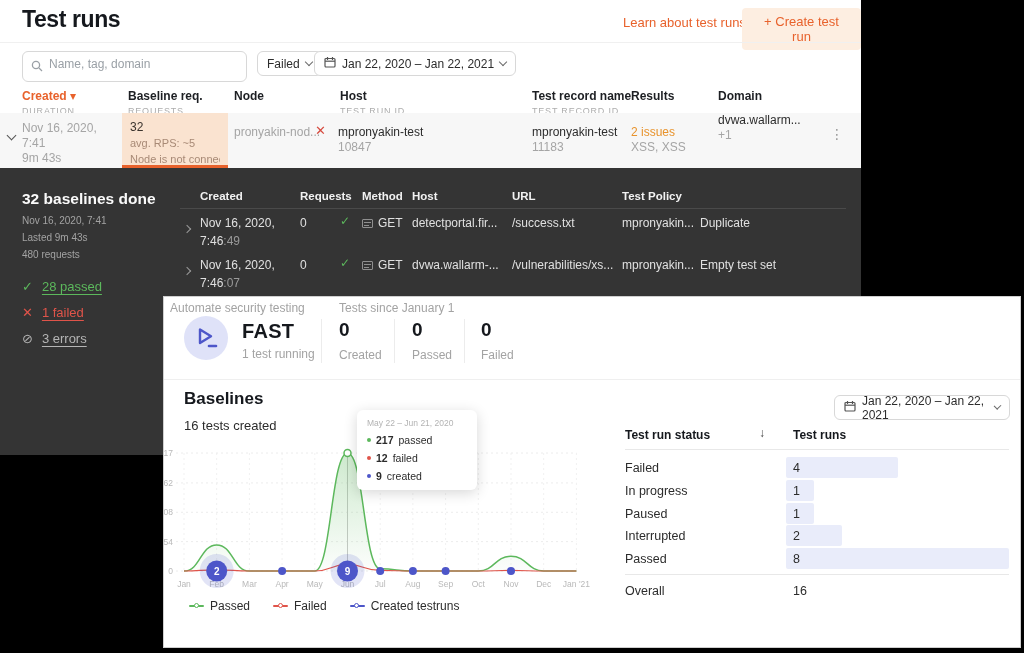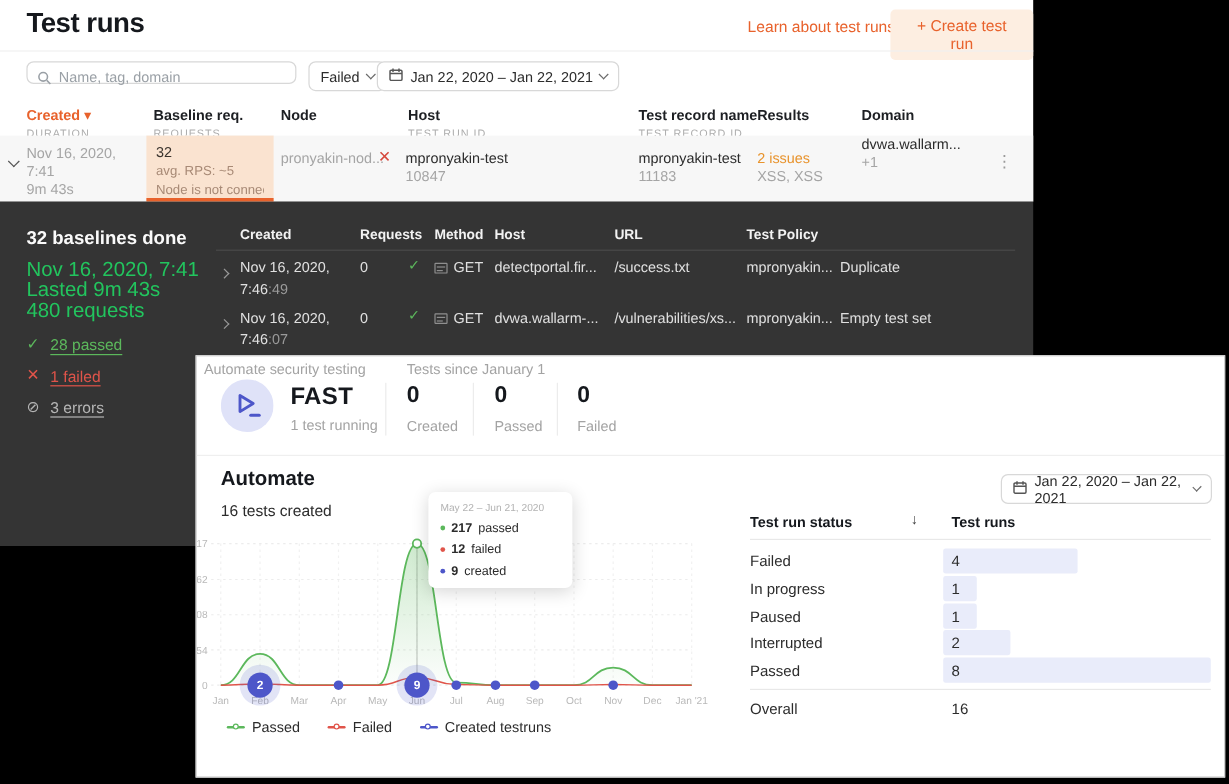--- a/index.html
+++ b/index.html
@@ -11,21 +11,21 @@
   }
   .abs { position: absolute; }
 
   
   #panel-top { left: 0; top: 0; width: 861px; height: 168px; background: #fff; }
   .tp-title { left: 22px; top: 6px; font-size: 23px; font-weight: 800; color: #15181d; letter-spacing: -0.4px; }
   .tp-learn { left: 623px; top: 15px; font-size: 13px; color: #e8622c; cursor: pointer; }
   .tp-create { left: 742px; top: 8px; background: #fdeee1; color: #e8622c; font-size: 13px;
     padding: 6px 12px; border-radius: 4px; border: none; cursor: pointer; font-family: inherit; }
   .tp-toolbar-line { left: 0; top: 42px; width: 861px; height: 1px; background: #f0f0f0; }
-  .tp-search { left: 22px; top: 51px; width: 225px; height: 19px; border: 1px solid #d8d8d8; border-radius: 6px; background: #fff; }
+  .tp-search { left: 22px; top: 51px; width: 225px; height: 31px; border: 1px solid #d8d8d8; border-radius: 6px; background: #fff; }
   .tp-search input { position: absolute; left: 26px; top: 0; width: 190px; height: 23px; border: none; outline: none;
     font-size: 12px; color: #333; font-family: inherit; background: transparent; }
   .tp-search input::placeholder { color: #9aa0a6; }
   .icon-search { position: absolute; left: 8px; top: 6px; }
   .pill { height: 25px; border: 1px solid #d8d8d8; border-radius: 6px; background: #fff; font-size: 12px; color: #2c2c2c;
     display: flex; align-items: center; gap: 6px; padding: 0 9px; cursor: pointer; }
   .tp-status-filter { left: 257px; top: 51px; }
   .tp-daterange { left: 314px; top: 51px; }
   .caret { width: 6px; height: 6px; border-right: 1.5px solid #6b6b6b; border-bottom: 1.5px solid #6b6b6b;
     transform: rotate(45deg); margin-top: -3px; }
@@ -43,21 +43,21 @@
     transform: rotate(-45deg); display: inline-block; }
   .bl-cell { left: 122px; top: 0; width: 106px; height: 55px; background: #fae3d0; border-bottom: 3px solid #e8622c; padding: 7px 8px; }
   .bl-cell .v { font-size: 12px; color: #3a332d; font-weight: 400; }
   .bl-cell .s { font-size: 11px; color: #a88a76; line-height: 14px; margin-top: 2px; white-space: nowrap; overflow: hidden; }
   .x-icon { color: #d6493d; font-size: 13px; font-weight: 700; }
   .kebab { color: #9a9a9a; font-size: 14px; letter-spacing: 0; cursor: pointer; }
 
   
   #panel-dark { left: 0; top: 168px; width: 861px; height: 287px; background: #343434; }
   .dk-title { left: 22px; top: 22px; font-size: 15.5px; font-weight: 700; color: #fafafa; }
-  .dk-line { left: 22px; font-size: 17px; color: #22c55e; }
+  .dk-line { left: 22px; font-size: 10px; color: #a3a3a3; }
   .dk-link { left: 22px; font-size: 13px; display: flex; align-items: center; gap: 9px; cursor: pointer; }
   .dk-link .lbl { text-decoration: underline; text-underline-offset: 3px; }
   .dk-green { color: #5cb85c; }
   .dk-red { color: #e0544a; }
   .dk-gray { color: #b5b5b5; }
   .dk-th { position: absolute; top: 22px; font-size: 11.5px; font-weight: 700; color: #f2f2f2; }
   .dk-divider { left: 180px; top: 40px; width: 666px; height: 1px; background: #4a4a4a; }
   .dk-cell { position: absolute; font-size: 12px; color: #e0e0e0; line-height: 18px; }
   .dk-dim { color: #9a9a9a; }
   .method-icon { display: inline-block; width: 11px; height: 9px; border: 1px solid #8f8f8f; border-radius: 1px;
@@ -280,21 +280,21 @@
     <div class="stat-val">0</div>
     <div class="stat-lbl">Passed</div>
   </div>
   <div class="abs ds-vdiv" style="left:300px"></div>
   <div class="abs" style="left:317px;top:22px">
     <div class="stat-val">0</div>
     <div class="stat-lbl">Failed</div>
   </div>
 
   <div class="abs ds-hdiv"></div>
-  <div class="abs ds-baselines-title">Automate</div>
+  <div class="abs ds-baselines-title">Baselines</div>
   <div class="abs ds-baselines-sub">16 tests created</div>
 
   <div class="abs pill ds-daterange">
     <span>
       <svg width="12" height="12" viewBox="0 0 12 12">
           <rect x="1" y="2.5" width="10" height="8.5" rx="1" fill="none" stroke="#555" stroke-width="1.2"></rect>
           <line x1="3.5" y1="1" x2="3.5" y2="4" stroke="#555" stroke-width="1.2"></line>
           <line x1="8.5" y1="1" x2="8.5" y2="4" stroke="#555" stroke-width="1.2"></line>
           <line x1="1" y1="5.2" x2="11" y2="5.2" stroke="#555" stroke-width="1.2"></line>
         </svg>

